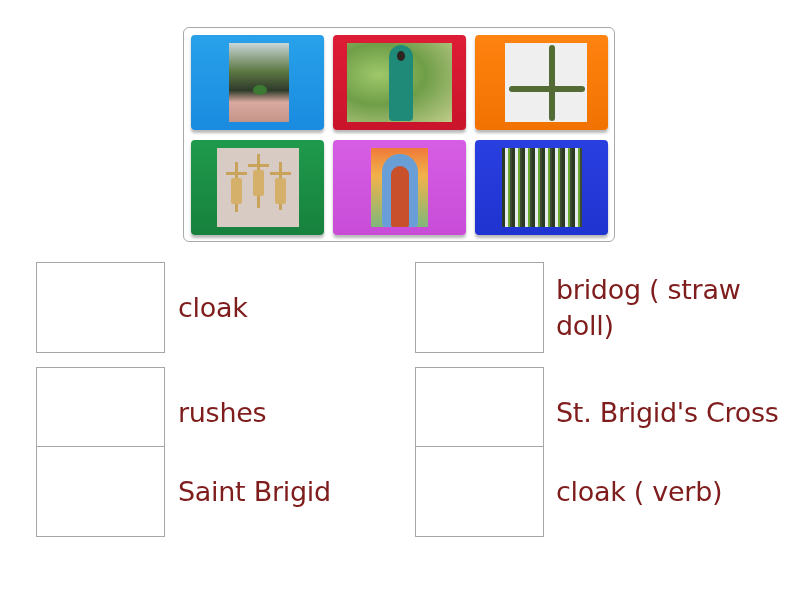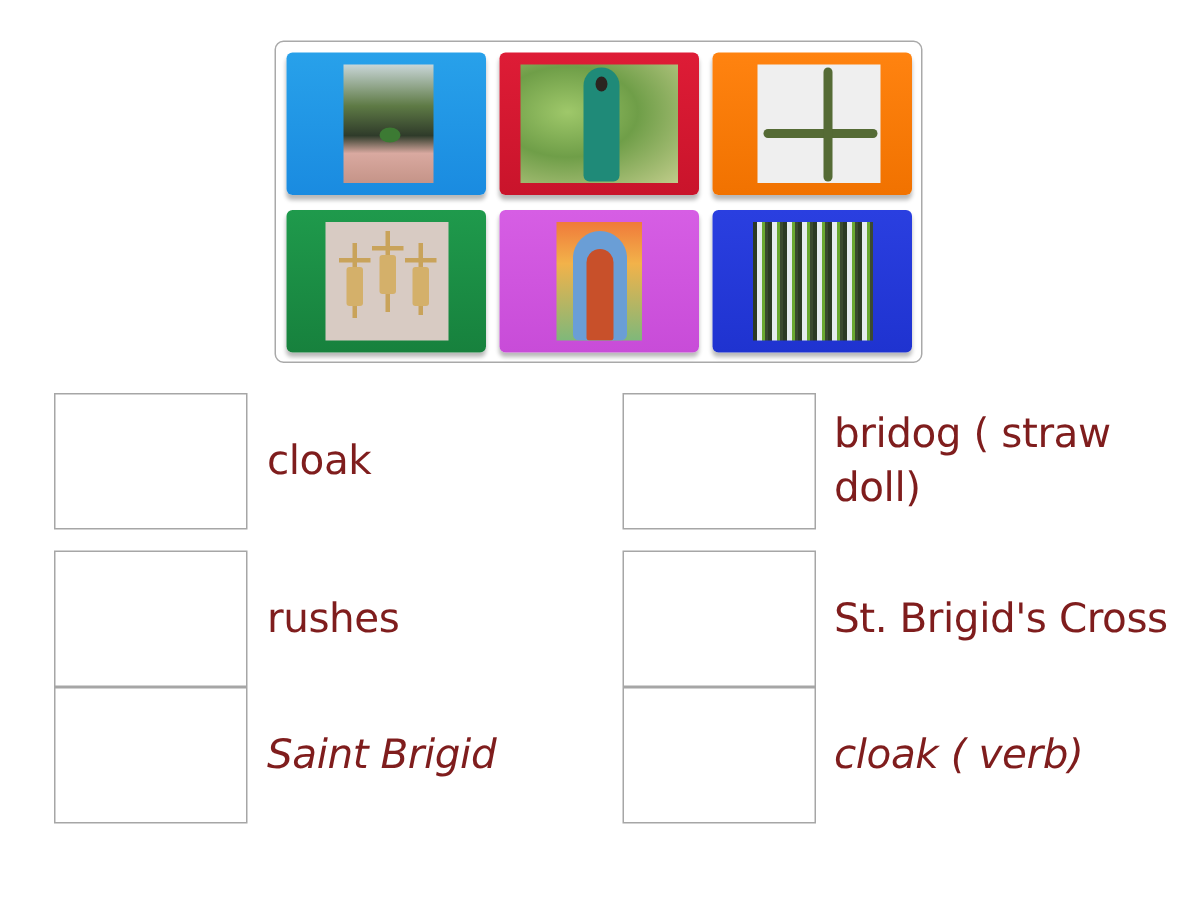--- a/index.html
+++ b/index.html
@@ -56,21 +56,21 @@
 
   .p6 { left: 27px; top: 8px; width: 80px; height: 79px;
         background: repeating-linear-gradient(90deg, #2c3a24 0px, #2c3a24 3px, #e6ecef 3px, #e6ecef 6px, #6aa832 6px, #6aa832 8px, #3b4a30 8px, #3b4a30 10px); }
 
   .drop { position: absolute; width: 129px; height: 91px; border: 1px solid #a6a6a6;
           box-sizing: border-box; background: #fff; }
   .label { position: absolute; font-size: 27px; line-height: 36px; color: #7f1d1d;
            display: flex; align-items: center; height: 91px; width: 230px;
            letter-spacing: -0.3px; }
 
-  .r1 { top: 262px; } .r2 { top: 367px; } .r3 { top: 458px; font-style: italic; }
+  .r1 { top: 262px; } .r2 { top: 367px; } .r3 { top: 446px; }
   .cL { left: 36px; } .cR { left: 415px; }
   .lL { left: 178px; } .lR { left: 556px; }
 </style>
 </head>
 <body>
 
 <div class="tray">
   <div class="tile t1">
     <div class="pic p1"></div>
   </div>

